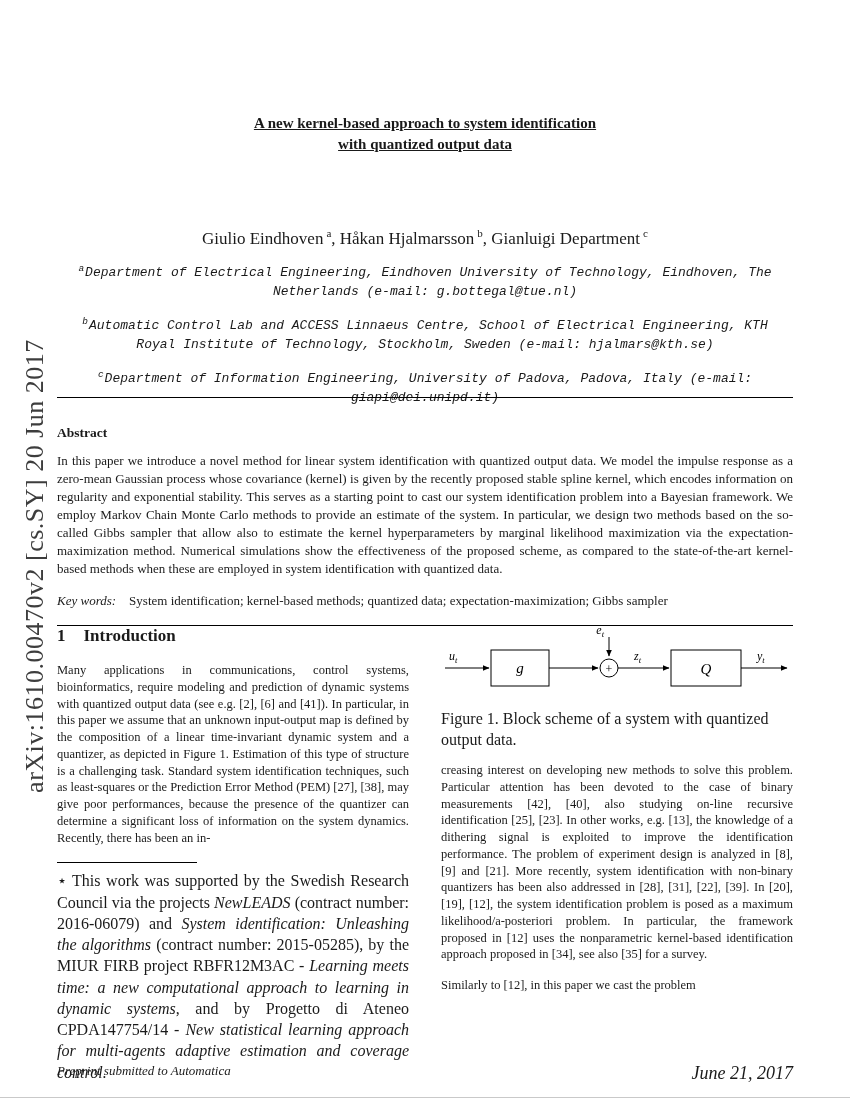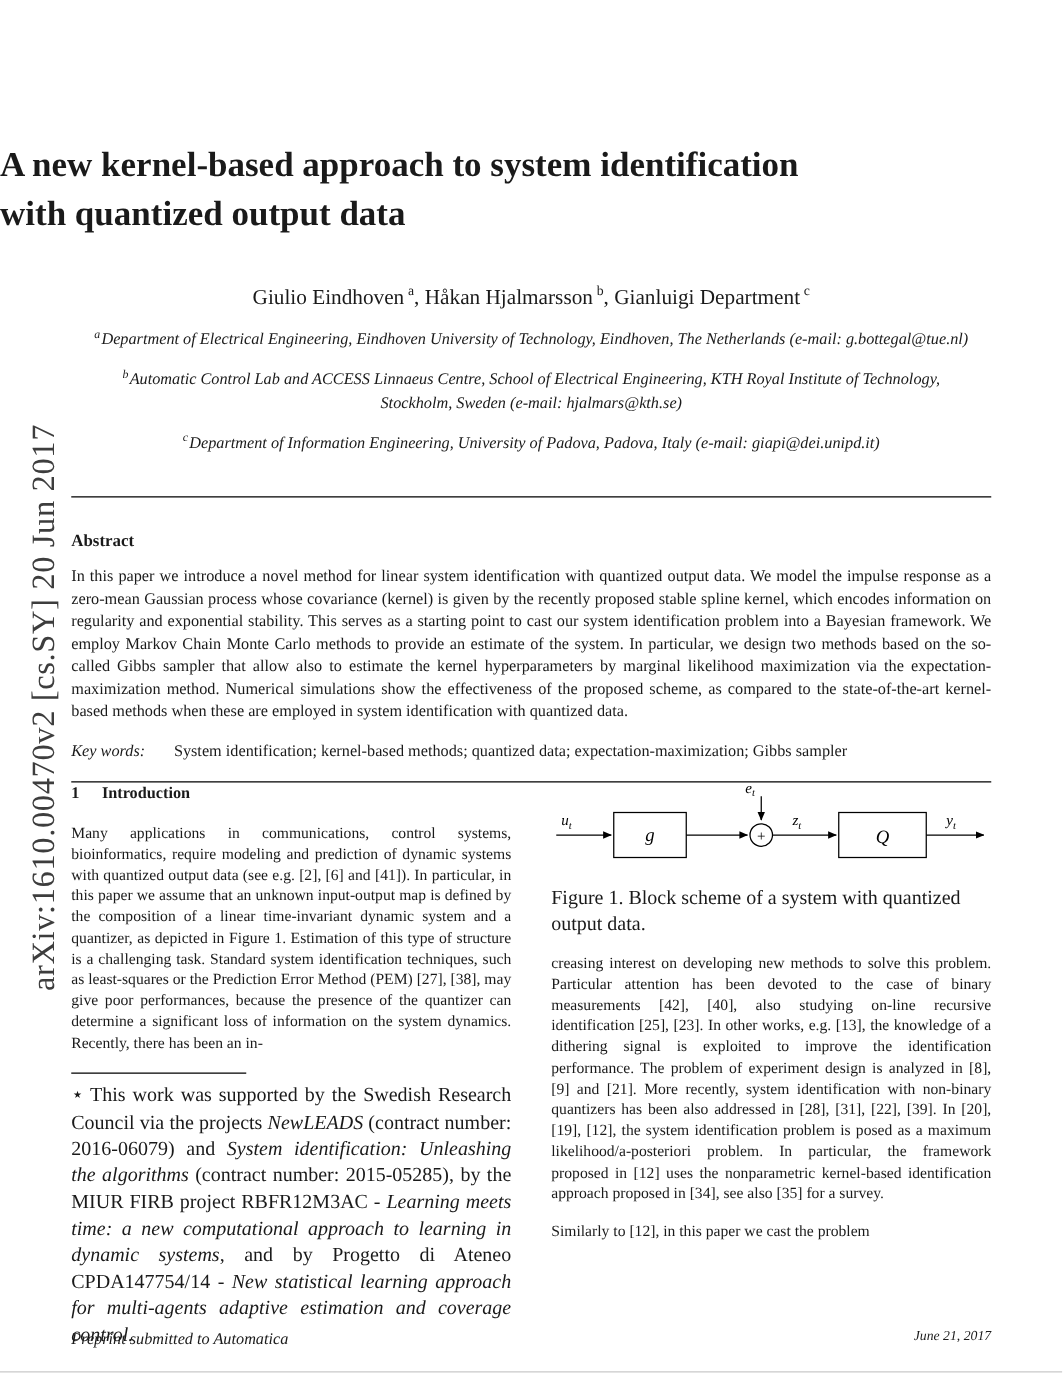--- a/index.html
+++ b/index.html
@@ -5,57 +5,57 @@
   html,body { margin:0; padding:0; background:#ffffff; }
   .page {
     position:relative; width:850px; height:1100px; background:#ffffff;
     font-family:"Liberation Serif", serif; color:#1a1a1a; overflow:hidden;
   }
   .arxiv-vertical {
     position:absolute; left:-264px; top:550px; width:600px; height:32px;
     transform:rotate(-90deg); text-align:center;
     font-size:26px; color:#3d3d3d; letter-spacing:0.5px; white-space:nowrap;
   }
-  .title { position:absolute; top:113px; left:0; right:0; 
-    font-weight:bold; font-size:28px; line-height:1.4; }
+  .title { position:absolute; top:113px; left:0; right:0; text-align:center;
+    font-weight:bold; font-size:15px; line-height:1.4;text-decoration:underline; }
   .authors { position:absolute; top:227px; left:0; right:0; text-align:center; font-size:17px; }
   .authors sup { font-size:11px; margin-left:3px; }
   .affiliations { position:absolute; top:262px; left:75px; width:700px; text-align:center; }
-  .affil { font-style:italic; font-size:13px; line-height:1.45; margin-bottom:13px; }
+  .affil { font-style:italic; font-size:13px; line-height:1.45; margin-bottom:13px;font-family:Liberation Mono, monospace; }
   .affil sup { font-size:9.5px; margin-right:1px; }
 
   .abstract-block { position:absolute; left:57px; top:397px; width:736px;
     border-top:1px solid #000; border-bottom:1px solid #000; padding:25px 0 16px; }
   .abstract-heading { font-weight:bold; font-size:13.5px; margin:2px 0 11px; }
   .abstract-text { font-size:13px; line-height:1.38; text-align:justify; }
   .keywords { font-size:13px; margin-top:15px; }
-  .keywords .kw-label { font-style:italic; margin-right:23px; }
+  .keywords .kw-label { font-style:italic; margin-right:13px; }
 
   .col-left  { position:absolute; left:57px;  top:620px; width:352px; }
   .col-right { position:absolute; left:441px; top:620px; width:352px; }
-  .section-heading { font-size:13px; font-weight:bold; margin:6px 0 16px; }
+  .section-heading { font-size:17px; font-weight:bold; margin:6px 0 16px; }
   .section-heading .sec-num { margin-right:18px; }
   .body-text { font-size:12.5px; line-height:1.34; text-align:justify; }
   .para2 { margin-top:14px; }
 
   .footnote-block { margin-top:16px; }
   .fn-rule { width:140px; border-top:1px solid #000; margin-bottom:7px; }
   .footnote { font-size:16px; line-height:1.33; text-align:justify; }
   .footnote .marker { margin-right:5px; }
   .it { font-style:italic; }
 
   .figure { margin-top:2px; }
   .figure svg { display:block; }
   .fig-caption { font-size:16px; line-height:1.32; margin:6px 0 12px; text-align:left; }
   .svg-lab { font-style:italic; font-size:12px; }
   .svg-sub { font-size:8.5px; }
   .svg-block-lab { font-style:italic; font-size:15px; }
 
   .footer-left  { position:absolute; left:57px;  top:1063px; font-style:italic; font-size:13px; }
-  .footer-right { position:absolute; right:57px; top:1063px; font-style:italic; font-size:11px; }
+  .footer-right { position:absolute; right:57px; top:1063px; font-style:italic; font-size:18px; }
   .page-edge { position:absolute; left:0; right:0; bottom:2px; border-top:1px solid #c9c9c9; }
 </style>
 </head>
 <body>
 
 <div class="page">
 
   <div class="arxiv-vertical">arXiv:1610.00470v2  [cs.SY]  20 Jun 2017</div>
 
   <div class="title">

